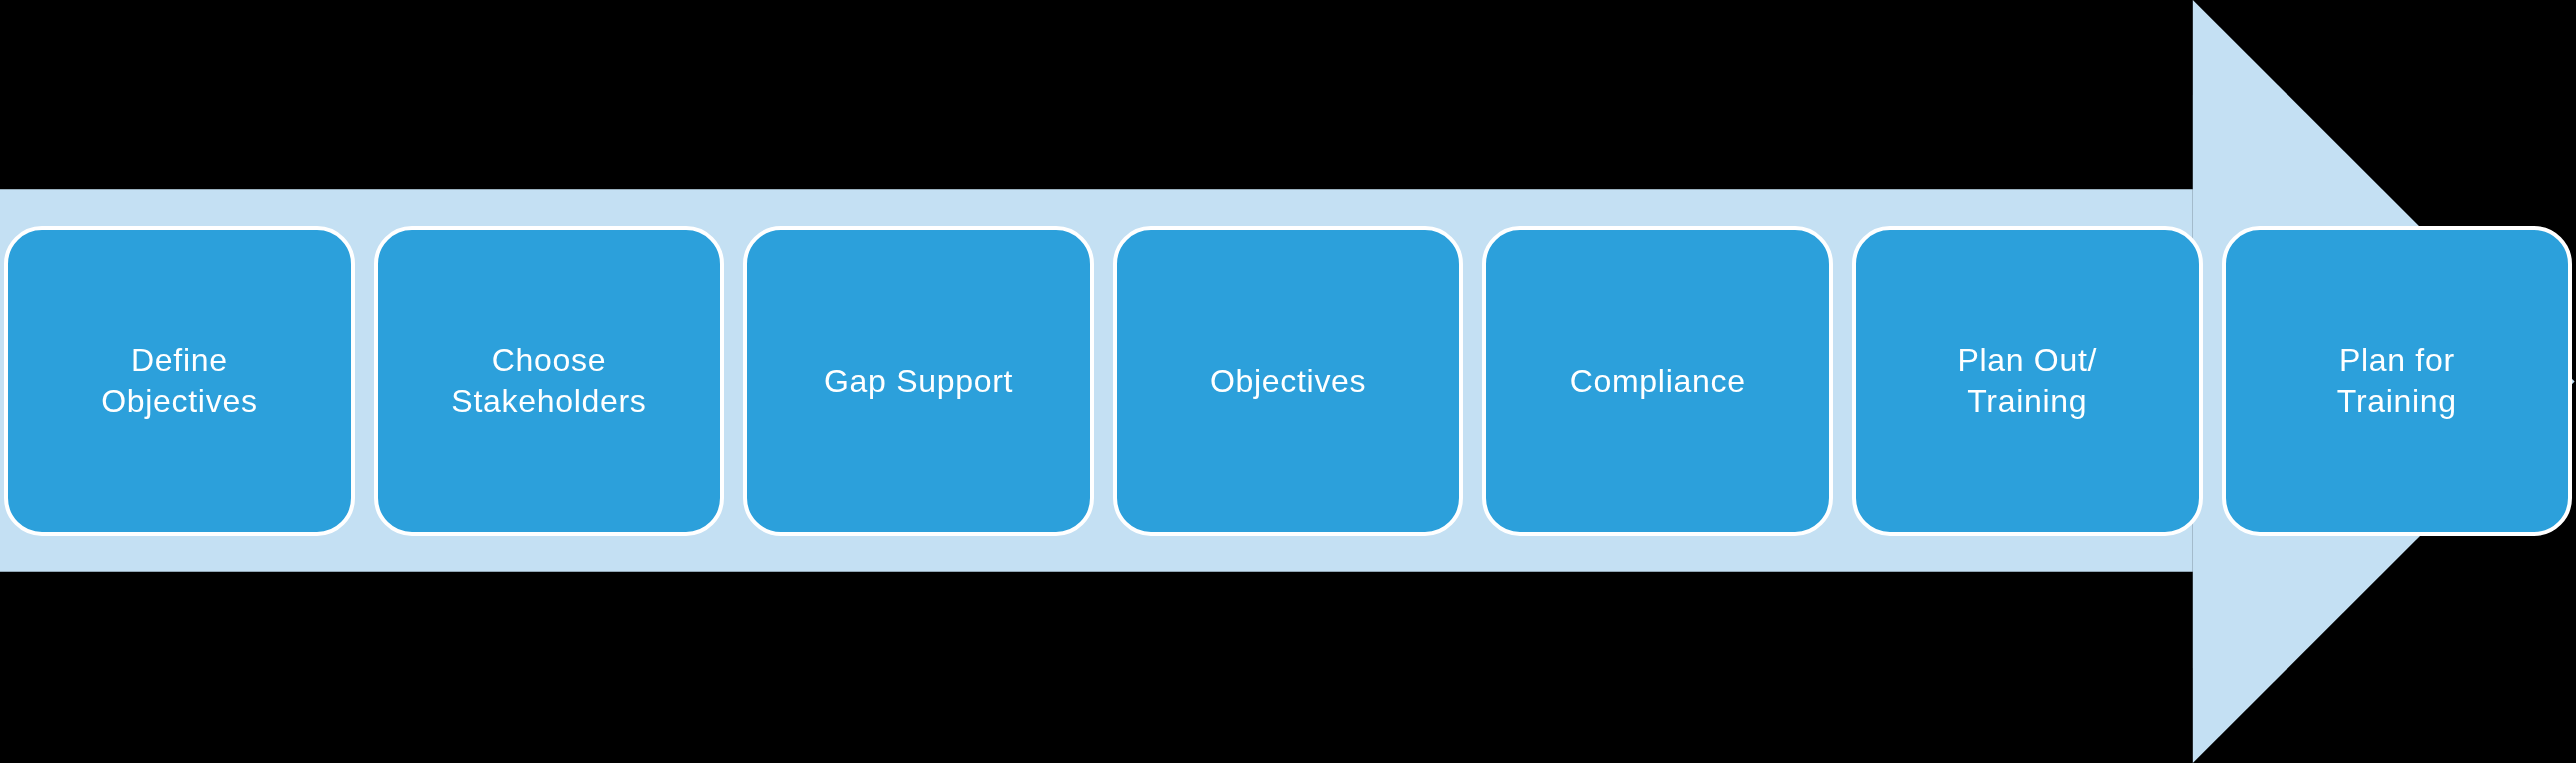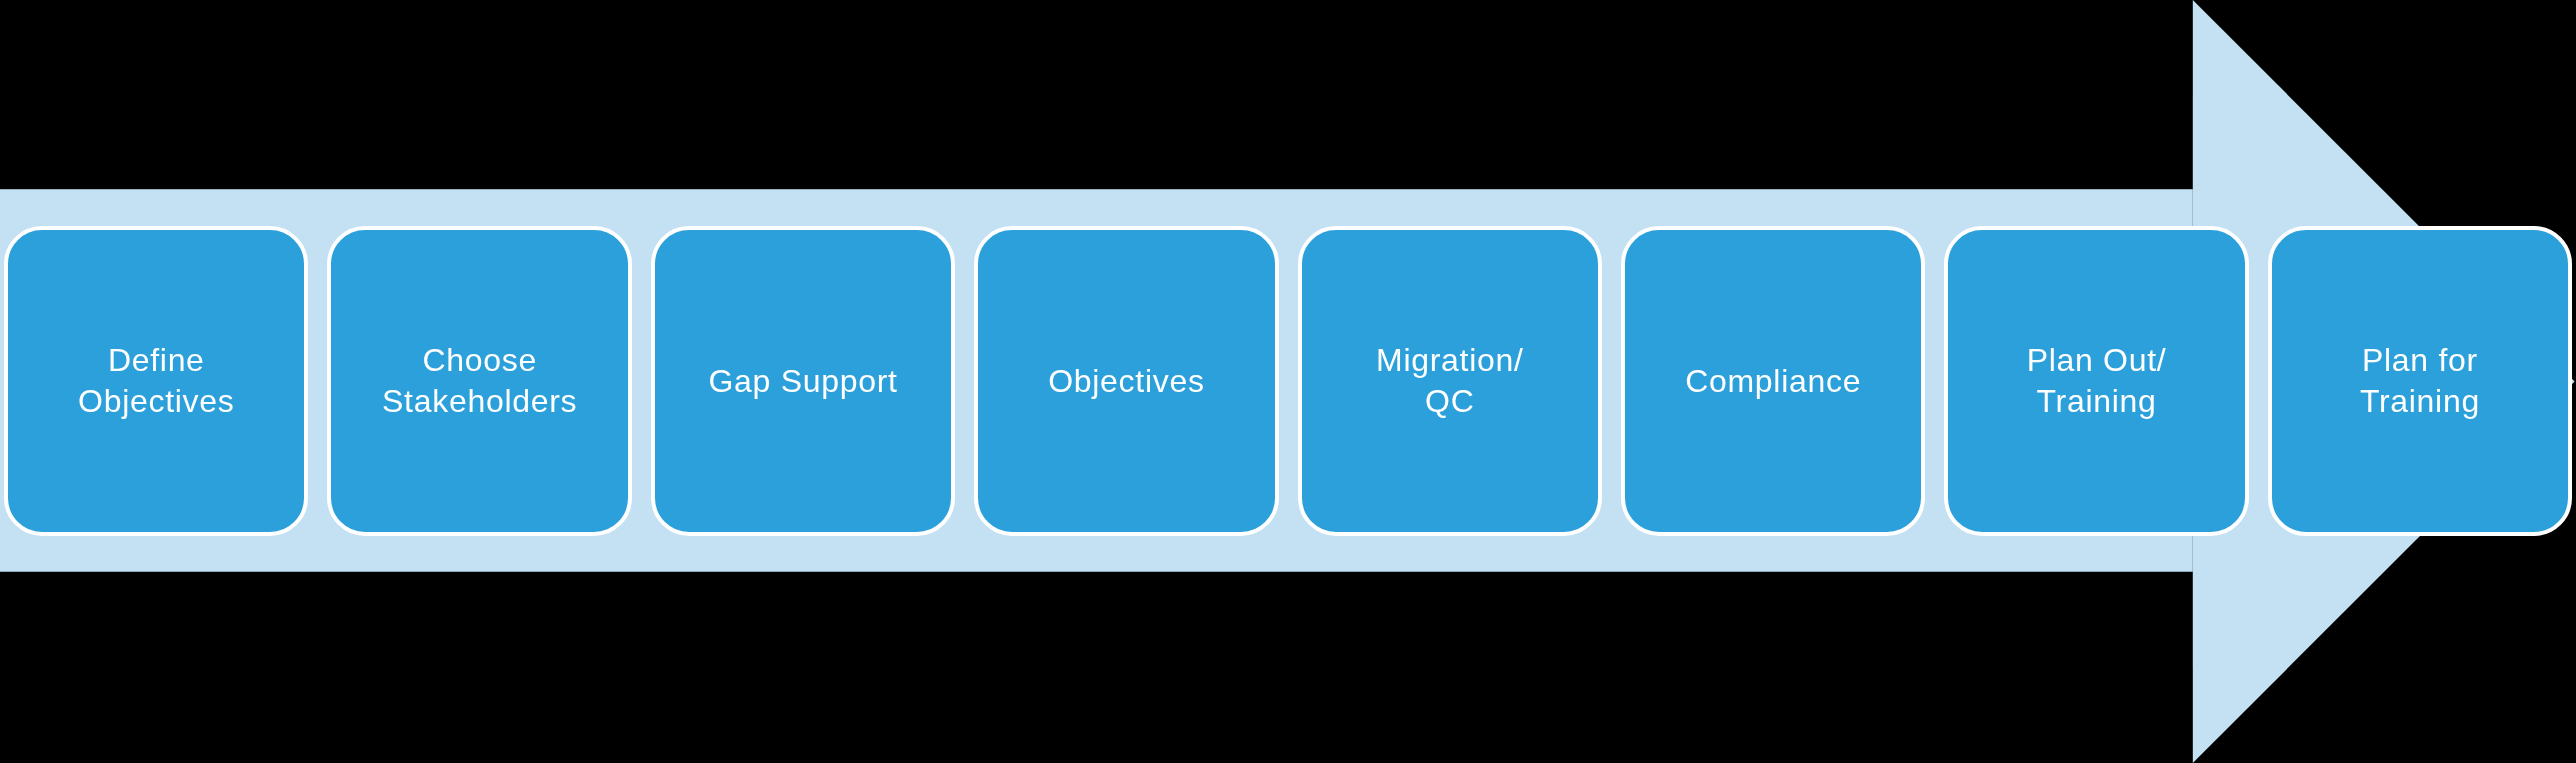--- a/index.html
+++ b/index.html
@@ -77,24 +77,20 @@
       <span class="step-label">Choose
 Stakeholders</span>
     </div>
     <div class="step-box">
       <span class="step-label">Gap Support</span>
     </div>
     <div class="step-box">
       <span class="step-label">Objectives</span>
     </div>
     <div class="step-box">
-      <span class="step-label">Migration/
-QC</span>
-    </div>
-    <div class="step-box">
       <span class="step-label">Compliance</span>
     </div>
     <div class="step-box">
       <span class="step-label">Plan Out/
 Training</span>
     </div>
     <div class="step-box">
       <span class="step-label">Plan for
 Training</span>
     </div>

